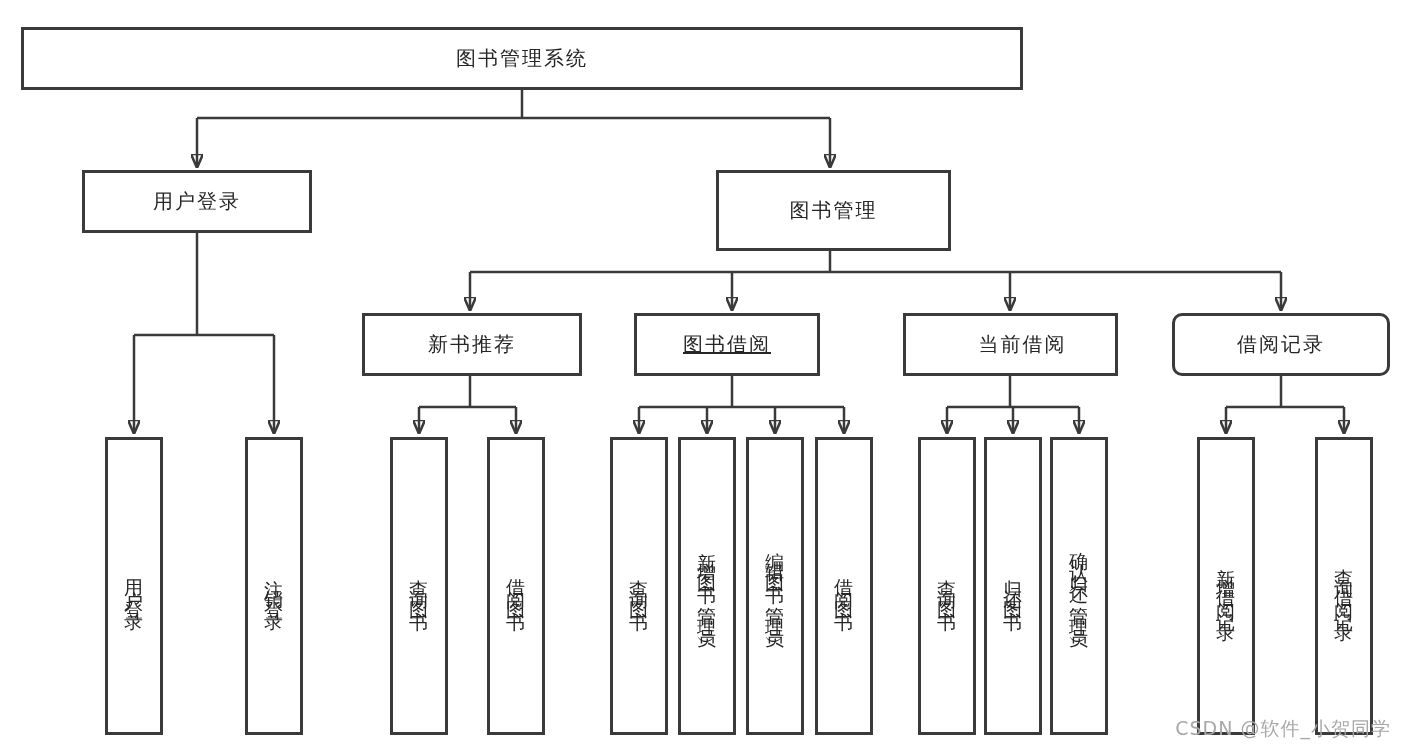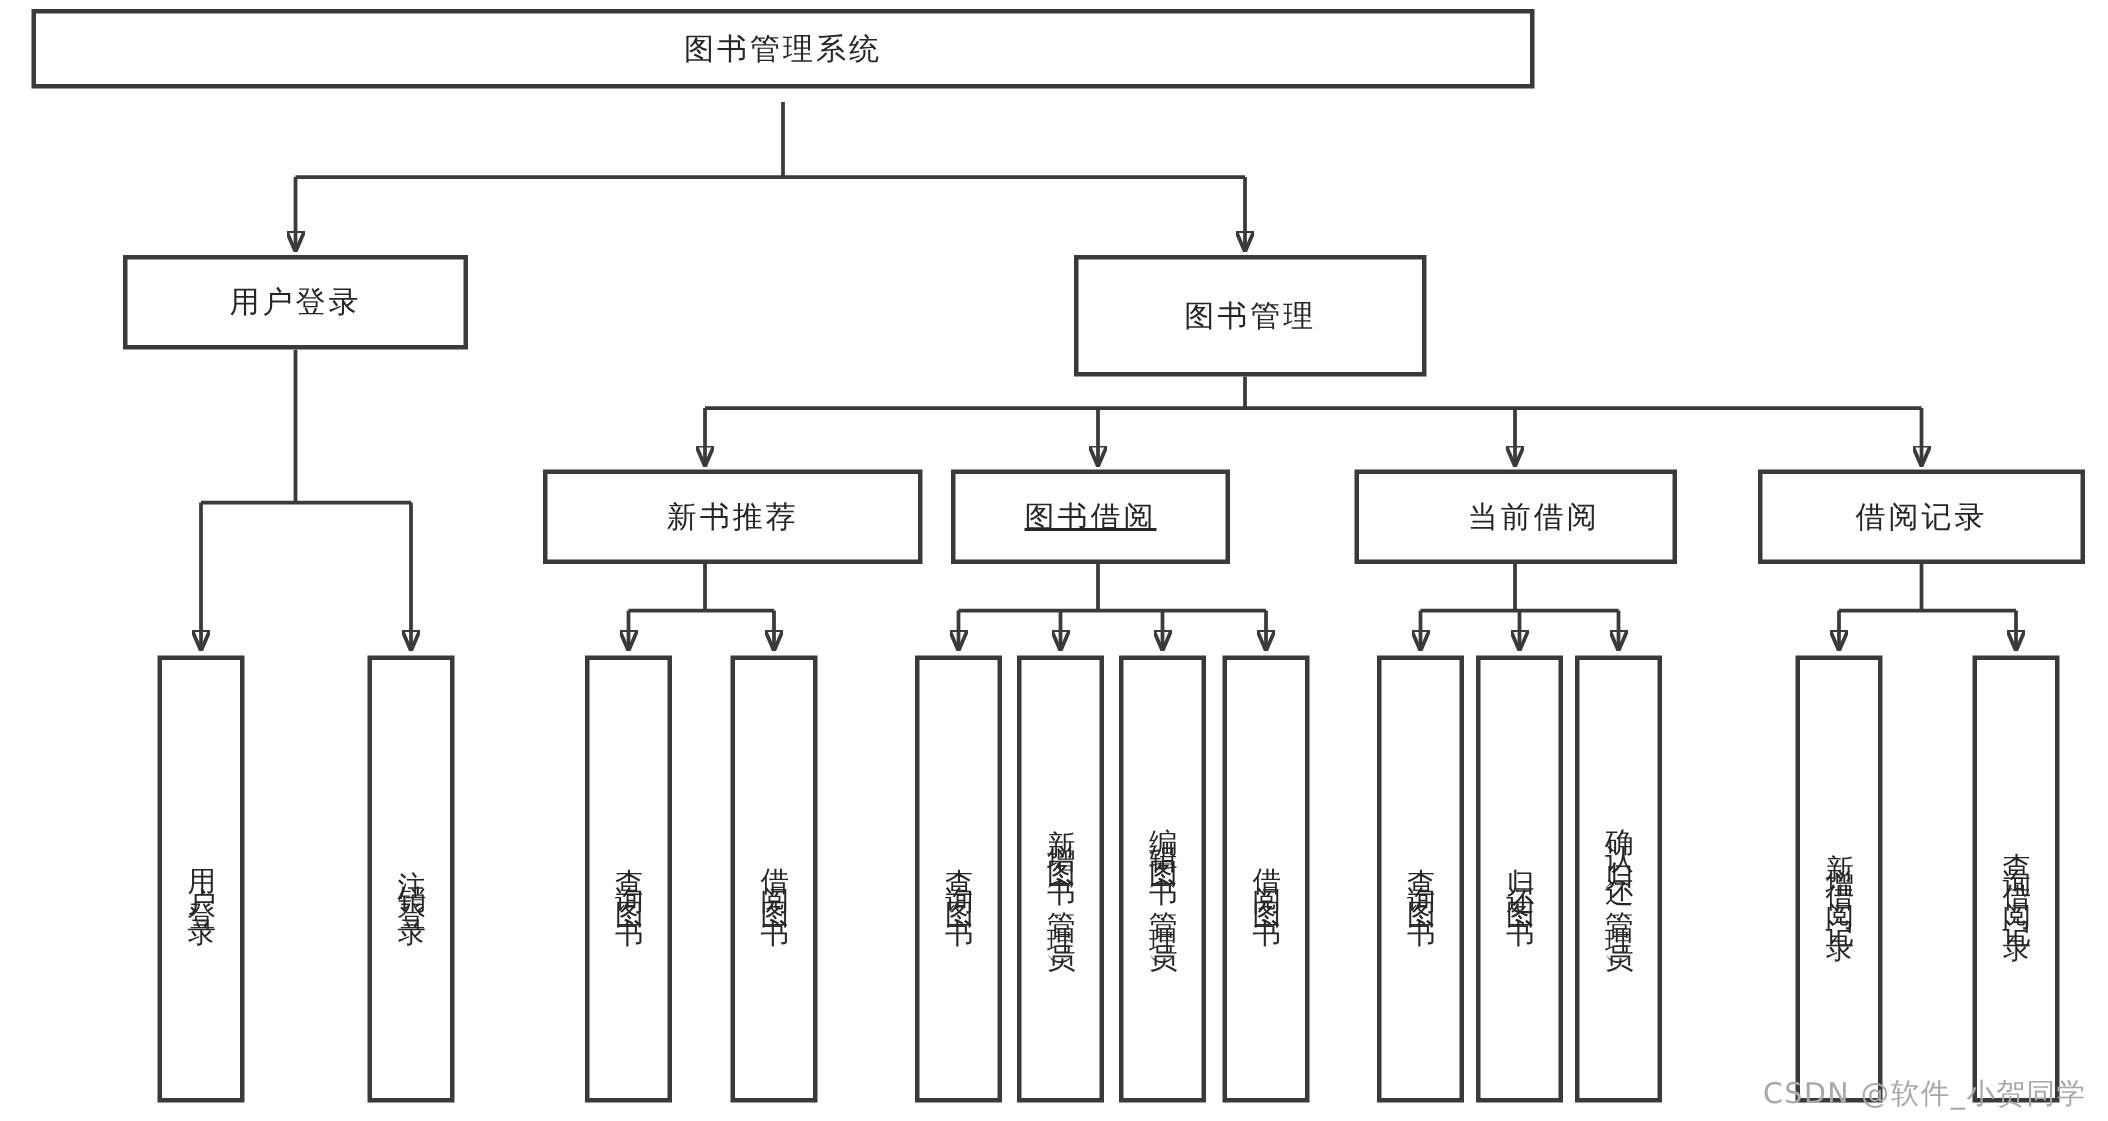--- a/index.html
+++ b/index.html
@@ -98,41 +98,41 @@
     <path d="M947 407 V433" marker-end="url(#arw)"></path>
     <path d="M1013 407 V433" marker-end="url(#arw)"></path>
     <path d="M1079 407 V433" marker-end="url(#arw)"></path>
 
     <path d="M1281 376 V407"></path>
     <path d="M1226 407 H1344"></path>
     <path d="M1226 407 V433" marker-end="url(#arw)"></path>
     <path d="M1344 407 V433" marker-end="url(#arw)"></path>
   </svg>
 
-  <div class="node hnode" style="left:21px; top:6px; width:1002px; height:53px;">
+  <div class="node hnode" style="left:21px; top:27px; width:1002px; height:63px;">
     <span>图书管理系统</span>
   </div>
 
   <div class="node hnode" style="left:82px; top:170px; width:230px; height:63px;">
     <span>用户登录</span>
   </div>
   <div class="node hnode" style="left:716px; top:170px; width:235px; height:81px;">
     <span>图书管理</span>
   </div>
 
-  <div class="node hnode" style="left:362px; top:313px; width:253px; height:63px;">
+  <div class="node hnode" style="left:362px; top:313px; width:220px; height:63px;">
     <span>新书推荐</span>
   </div>
   <div class="node hnode" style="left:634px; top:313px; width:186px; height:63px;text-decoration:underline;">
     <span>图书借阅</span>
   </div>
   <div class="node hnode" style="left:903px; top:313px; width:215px; height:63px;padding-left:24px;">
     <span>当前借阅</span>
   </div>
-  <div class="node hnode" style="left:1172px; top:313px; width:218px; height:63px;">
+  <div class="node hnode" style="left:1172px; top:313px; width:218px; height:63px;border-radius:10px;">
     <span>借阅记录</span>
   </div>
 
   <div class="node vnode" style="left:105px; top:437px; width:58px; height:298px;">
     <span>用户登录</span>
   </div>
   <div class="node vnode" style="left:245px; top:437px; width:58px; height:298px;">
     <span>注销登录</span>
   </div>
 

